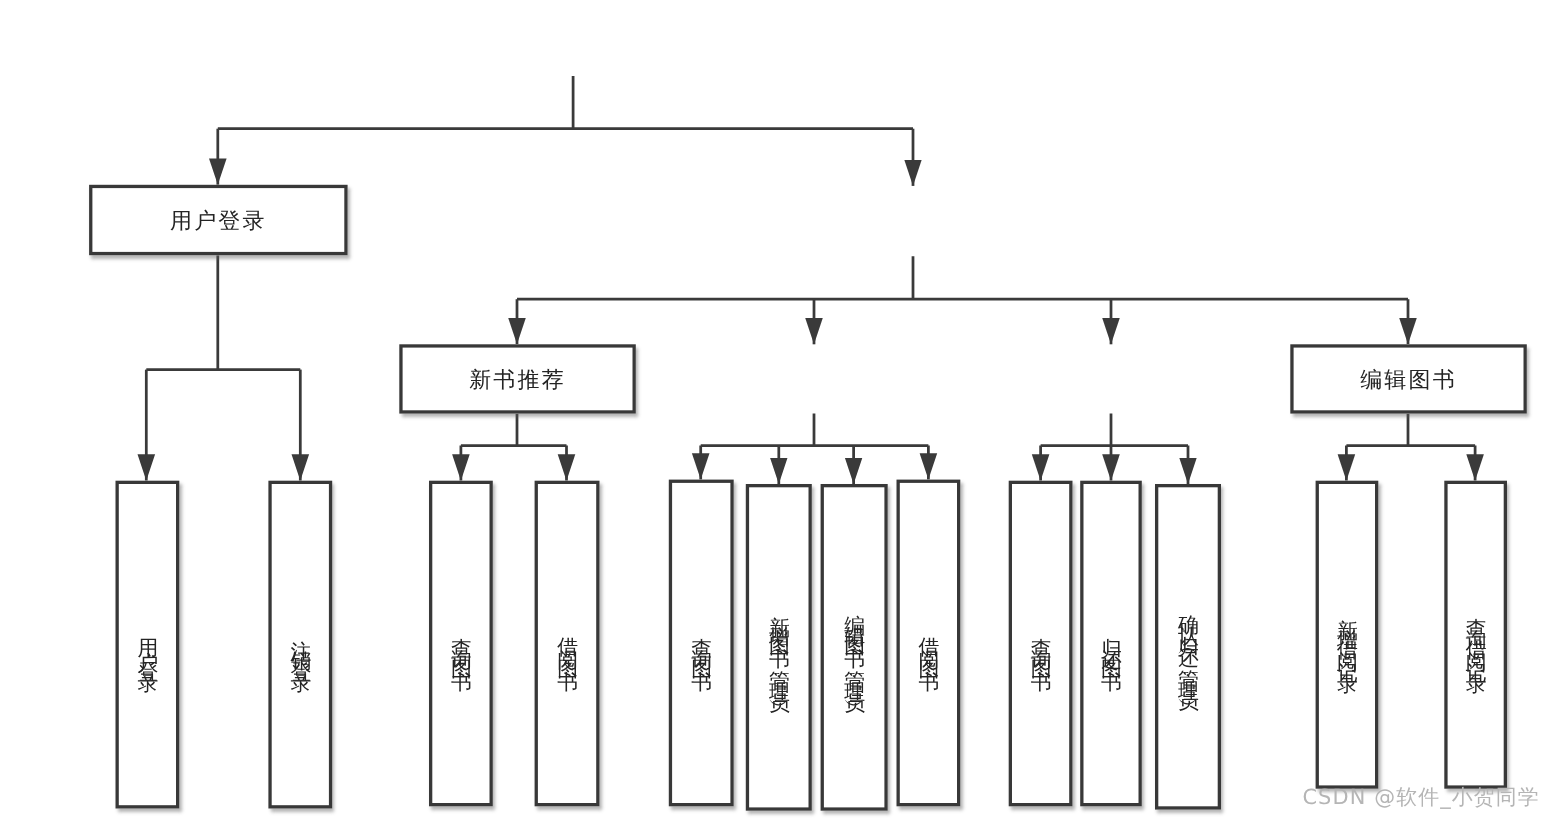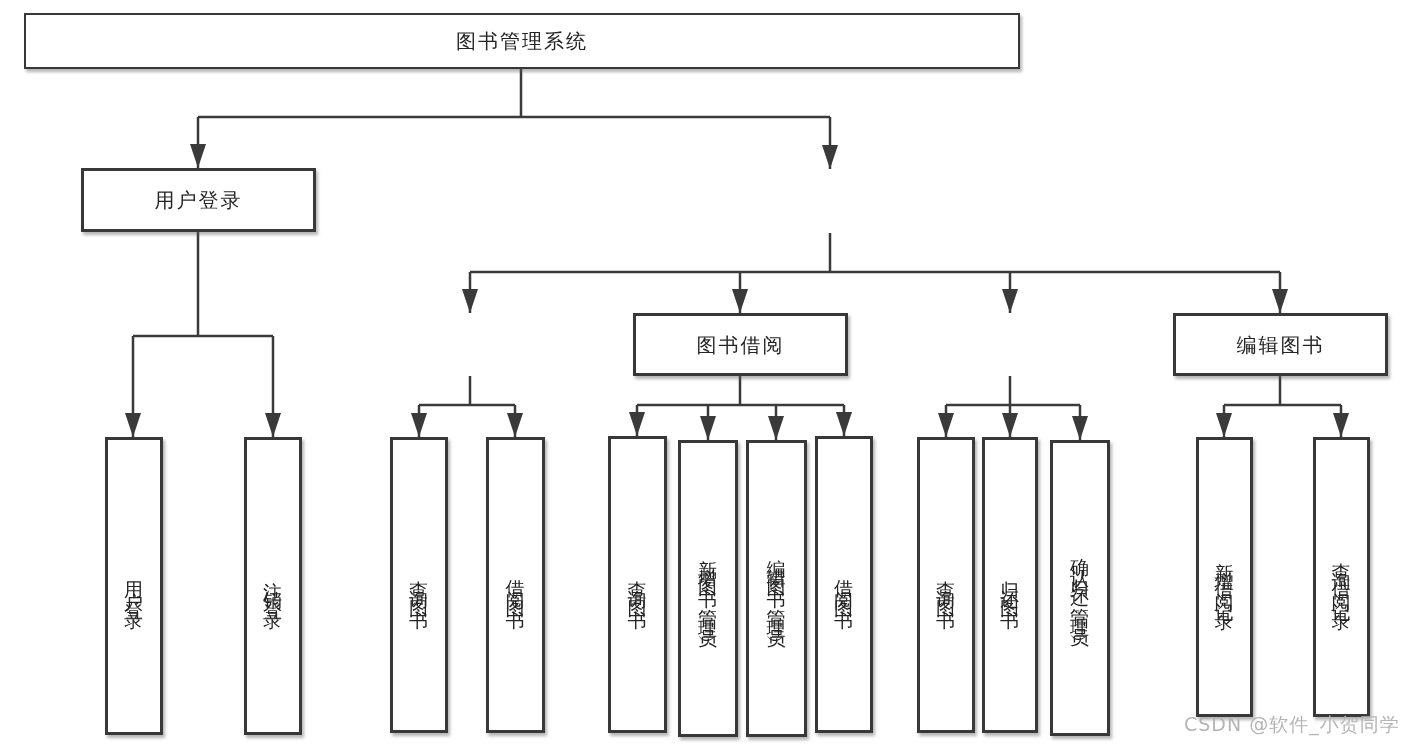--- a/index.html
+++ b/index.html
@@ -100,25 +100,24 @@
       <path d="M946 405 V437" marker-end="url(#arrow)"></path>
       <path d="M1010 405 V437" marker-end="url(#arrow)"></path>
       <path d="M1080 405 V440" marker-end="url(#arrow)"></path>
 
       <path d="M1280 376 V405 M1224 405 H1341"></path>
       <path d="M1224 405 V437" marker-end="url(#arrow)"></path>
       <path d="M1341 405 V437" marker-end="url(#arrow)"></path>
     </g>
   </svg>
 
-  <div class="node root" style="left:24px; top:13px; width:996px; height:56px">图书管理系统</div>
 
   <div class="node" style="left:81px; top:168px; width:235px; height:64px">用户登录</div>
 
-  <div class="node" style="left:633px; top:313px; width:215px; height:63px">图书借阅</div>
+  <div class="node" style="left:363px; top:313px; width:215px; height:63px">新书推荐</div>
   <div class="node" style="left:1173px; top:313px; width:215px; height:63px">编辑图书</div>
 
   <div class="node vnode" style="left:105px; top:437px; width:58px; height:298px">用户登录</div>
   <div class="node vnode" style="left:244px; top:437px; width:58px; height:298px">注销登录</div>
 
   <div class="node vnode" style="left:390px; top:437px; width:58px; height:296px">查询图书</div>
   <div class="node vnode" style="left:486px; top:437px; width:59px; height:296px">借阅图书</div>
 
   <div class="node vnode" style="left:608px; top:436px; width:59px; height:297px">查询图书</div>
   <div class="node vnode" style="left:678px; top:440px; width:60px; height:297px">新增图书（管理员）</div>

